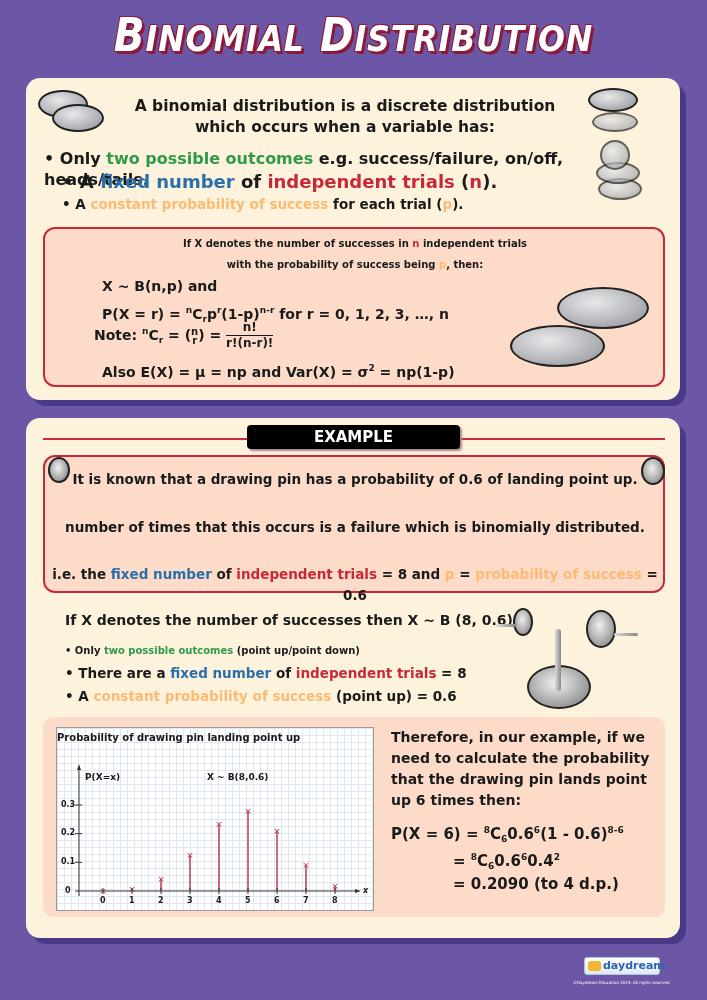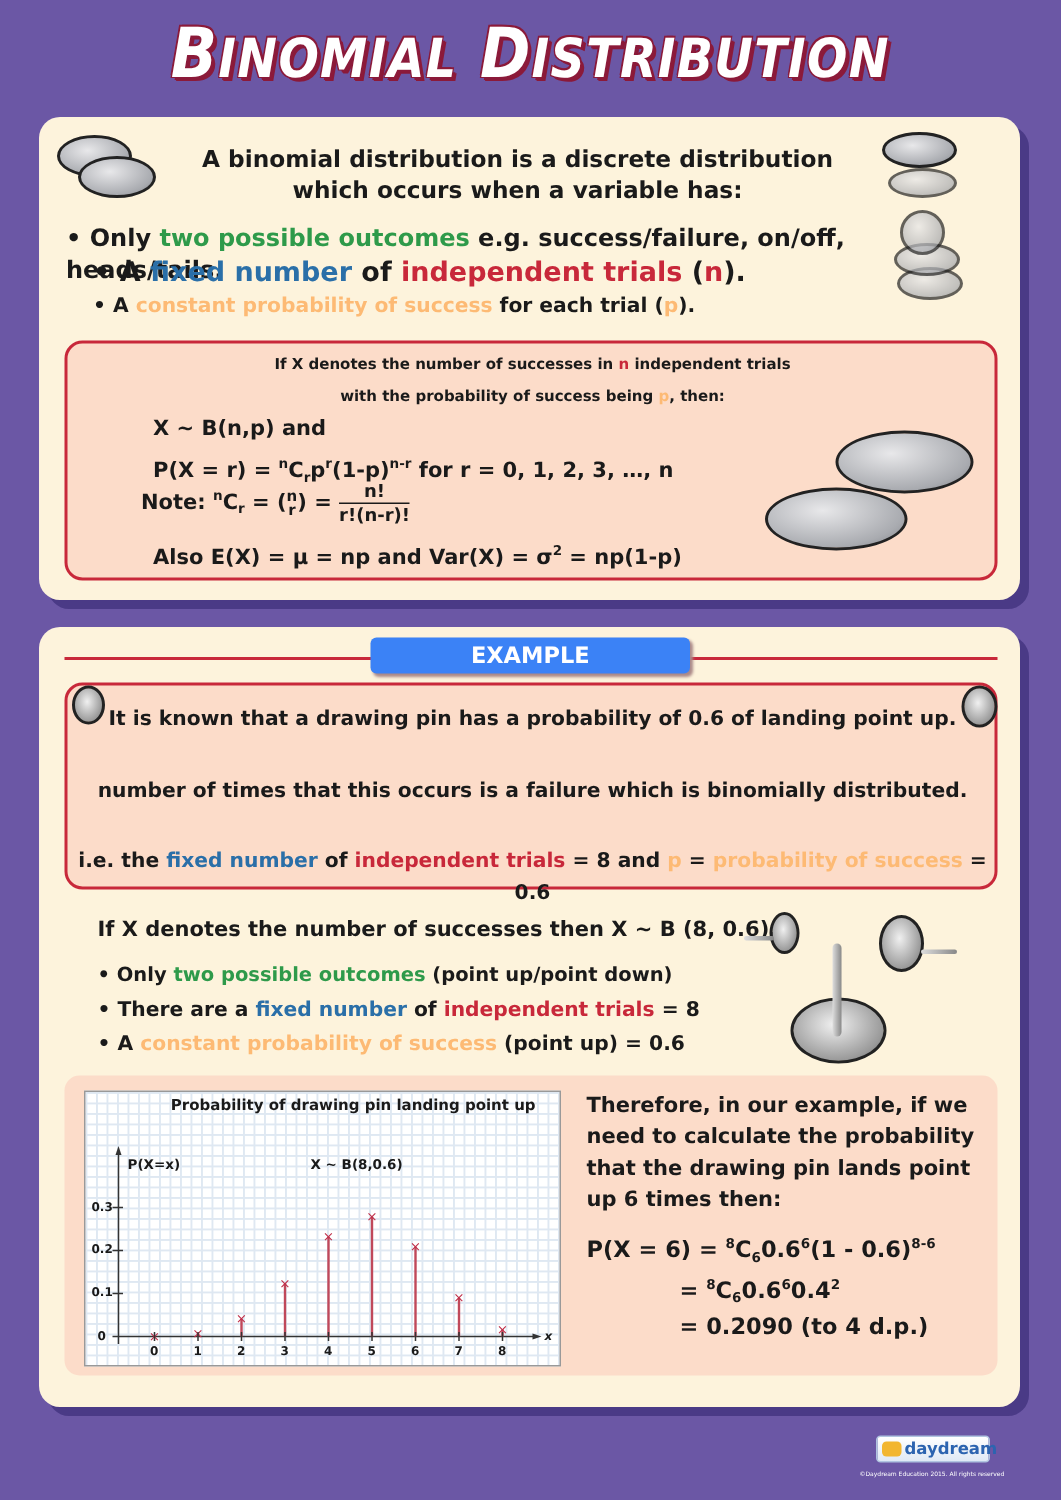--- a/index.html
+++ b/index.html
@@ -45,37 +45,37 @@
   }
   .pin-head {
     position: absolute; border-radius: 50%;
     background: radial-gradient(ellipse at 45% 40%, #f0f0f0, #9a9a9a 70%, #666);
     border: 2px solid #222;
   }
   .pin-shaft { position: absolute; background: linear-gradient(90deg,#ddd,#888); border-radius: 3px; }
   .example-line { position: absolute; height: 2px; background: #c8283a; }
   .example-tab {
     position: absolute; left: 247px; top: 425px; width: 213px; height: 24px;
-    background: #3b82f6; border-radius: 4px; color: #fff; text-align: center;
+    background: #000000; border-radius: 4px; color: #fff; text-align: center;
     font-weight: bold; font-size: 15px; line-height: 24px;
     box-shadow: 2px 2px 2px #a88;
   }
   .sup { font-size: 9px; vertical-align: 6px; }
   .sub { font-size: 9px; vertical-align: -3px; }
   .frac { display: inline-block; vertical-align: middle; text-align: center; line-height: 15px; }
   .frac .num { border-bottom: 1.5px solid #1a1a1a; display: block; padding: 0 2px; }
   .chart-box {
     position: absolute; left: 56px; top: 727px; width: 318px; height: 184px;
     background: #fff; border: 1px solid #999;
     background-image:
       linear-gradient(#dfe8f2 1px, transparent 1px),
       linear-gradient(90deg, #dfe8f2 1px, transparent 1px);
     background-size: 7px 7px;
   }
-  .chart-title { position: absolute; left: 0; top: 4px; width: 318px; text-align: center; font-size: 10px; font-weight: bold; padding-left: 39px; }
+  .chart-title { position: absolute; left: 0; top: 4px; width: 318px; text-align: left; font-size: 10px; font-weight: bold; }
   .axis-lbl { position: absolute; font-size: 8px; font-weight: bold; }
   .logo {
     position: absolute; left: 584px; top: 957px; width: 76px; height: 18px;
     background: linear-gradient(#fff,#dfe9f5); border-radius: 3px; border: 1px solid #b0c4e0;
     font-size: 11px; font-weight: bold; color: #2c64b0; line-height: 16px; padding-left: 18px;
   }
   .logo-icon { position: absolute; left: 3px; top: 3px; width: 13px; height: 10px; background: #f2b630; border-radius: 3px; }
   .copyright { position: absolute; left: 573px; top: 980px; font-size: 4px; color: #fff; }
 </style>
 </head>
@@ -152,21 +152,21 @@
 </div>
 <div class="txt center" style="left:60px;top:518px;width:590px;font-size:13.5px;line-height:19px;font-weight:600;">
   <div>number of times that this occurs is a failure which is binomially distributed.</div>
 </div>
 <div class="txt center" style="left:50px;top:564px;width:610px;font-size:13.5px;font-weight:600;">
   <span>i.e. the </span><span class="blue">fixed number</span><span> of </span><span class="red">independent trials</span><span> = 8 and </span><span class="orange">p</span><span> = </span><span class="orange">probability of success</span><span> = 0.6</span>
 </div>
 
 <div class="txt" style="left:65px;top:610px;font-size:14px;">If X denotes the number of successes then X ~ B (8, 0.6).</div>
 
-<div class="txt" style="left:65px;top:640px;font-size:13px;">
+<div class="txt" style="left:65px;top:640px;font-size:10px;">
   <span>• Only </span><span class="green">two possible outcomes</span><span> (point up/point down)</span>
 </div>
 <div class="txt" style="left:65px;top:663px;font-size:13.5px;">
   <span>• There are a </span><span class="blue">fixed number</span><span> of </span><span class="red">independent trials</span><span> = 8</span>
 </div>
 <div class="txt" style="left:65px;top:686px;font-size:13.5px;">
   <span>• A </span><span class="orange">constant probability of success</span><span> (point up) = 0.6</span>
 </div>
 
 <div class="pin-head" style="left:513px;top:608px;width:20px;height:28px;"></div>

